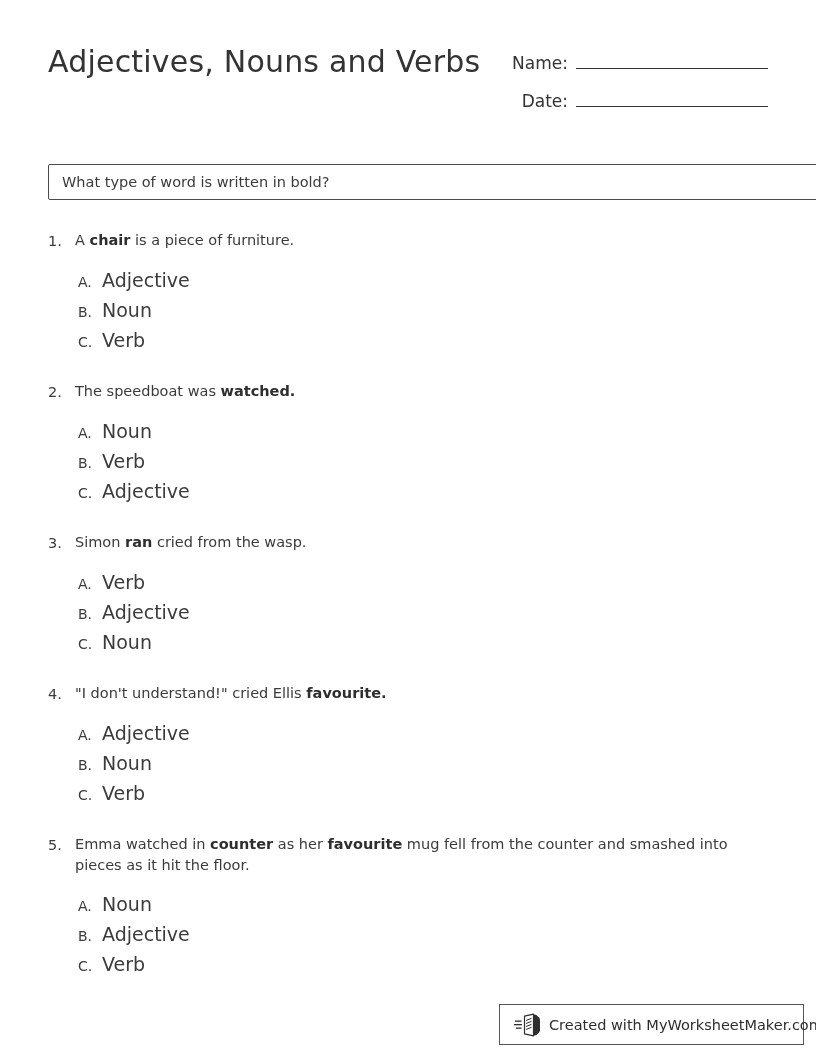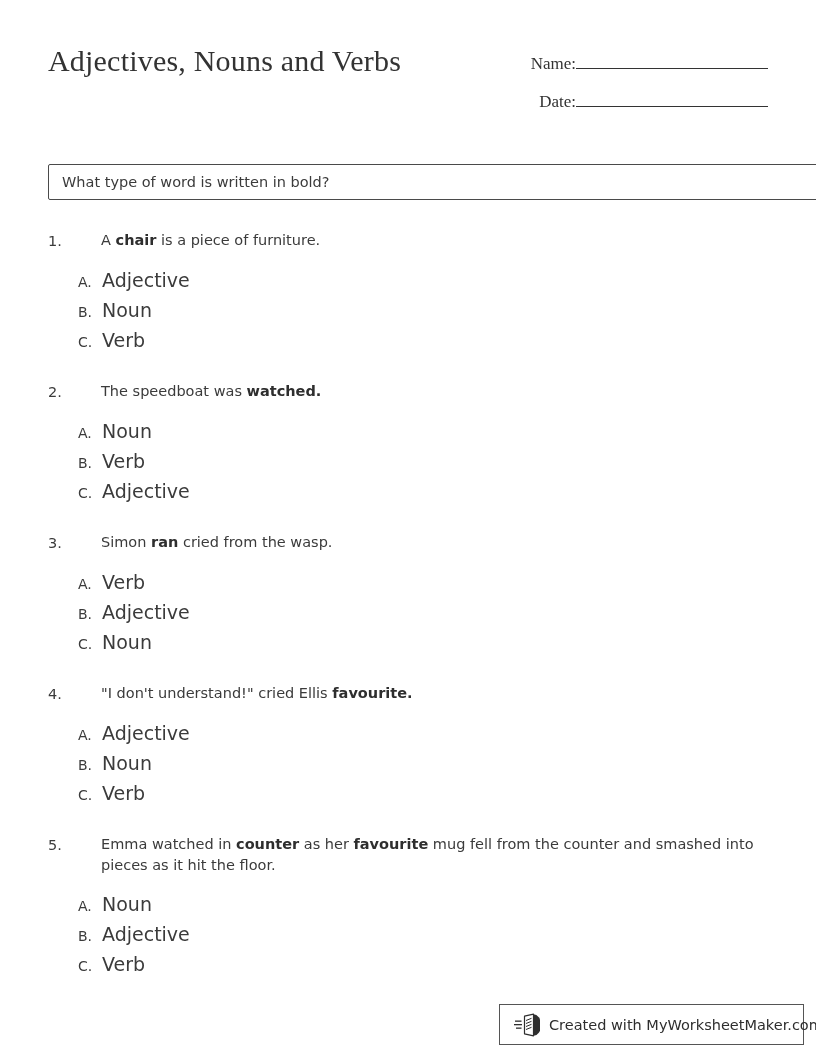--- a/index.html
+++ b/index.html
@@ -22,21 +22,20 @@
     padding: 0;
   }
 
   
   .header {
     position: absolute;
     top: 44px;
     left: 48px;
     right: 48px;
     height: 80px;
-    font-family: Liberation Serif, serif;
   }
   .title {
     position: absolute;
     left: 0;
     top: 0;
     font-size: 30px;
     font-weight: 400;
     color: #333333;
     letter-spacing: 0.2px;
     white-space: nowrap;
@@ -49,20 +48,21 @@
   }
   .field-row {
     display: flex;
     align-items: baseline;
     justify-content: flex-end;
     height: 38px;
   }
   .field-label {
     font-size: 17px;
     color: #333333;
+    margin-right: 8px;
     white-space: nowrap;
   }
   .field-line {
     width: 192px;
     border-bottom: 1.3px solid #333333;
     height: 20px;
   }
 
   
   .instruction-box {
@@ -105,21 +105,20 @@
     font-size: 14.5px;
     color: #3b3b3b;
     line-height: 21px;
     padding-top: 1px;
   }
   .q-text {
     flex: 1 1 auto;
     font-size: 14.5px;
     line-height: 21px;
     color: #3b3b3b;
-    margin-left: 26px;
   }
   .q-text b {
     font-weight: 700;
     color: #2e2e2e;
   }
   .options {
     margin-top: 17px;
     padding-left: 30px;
   }
   .option {

